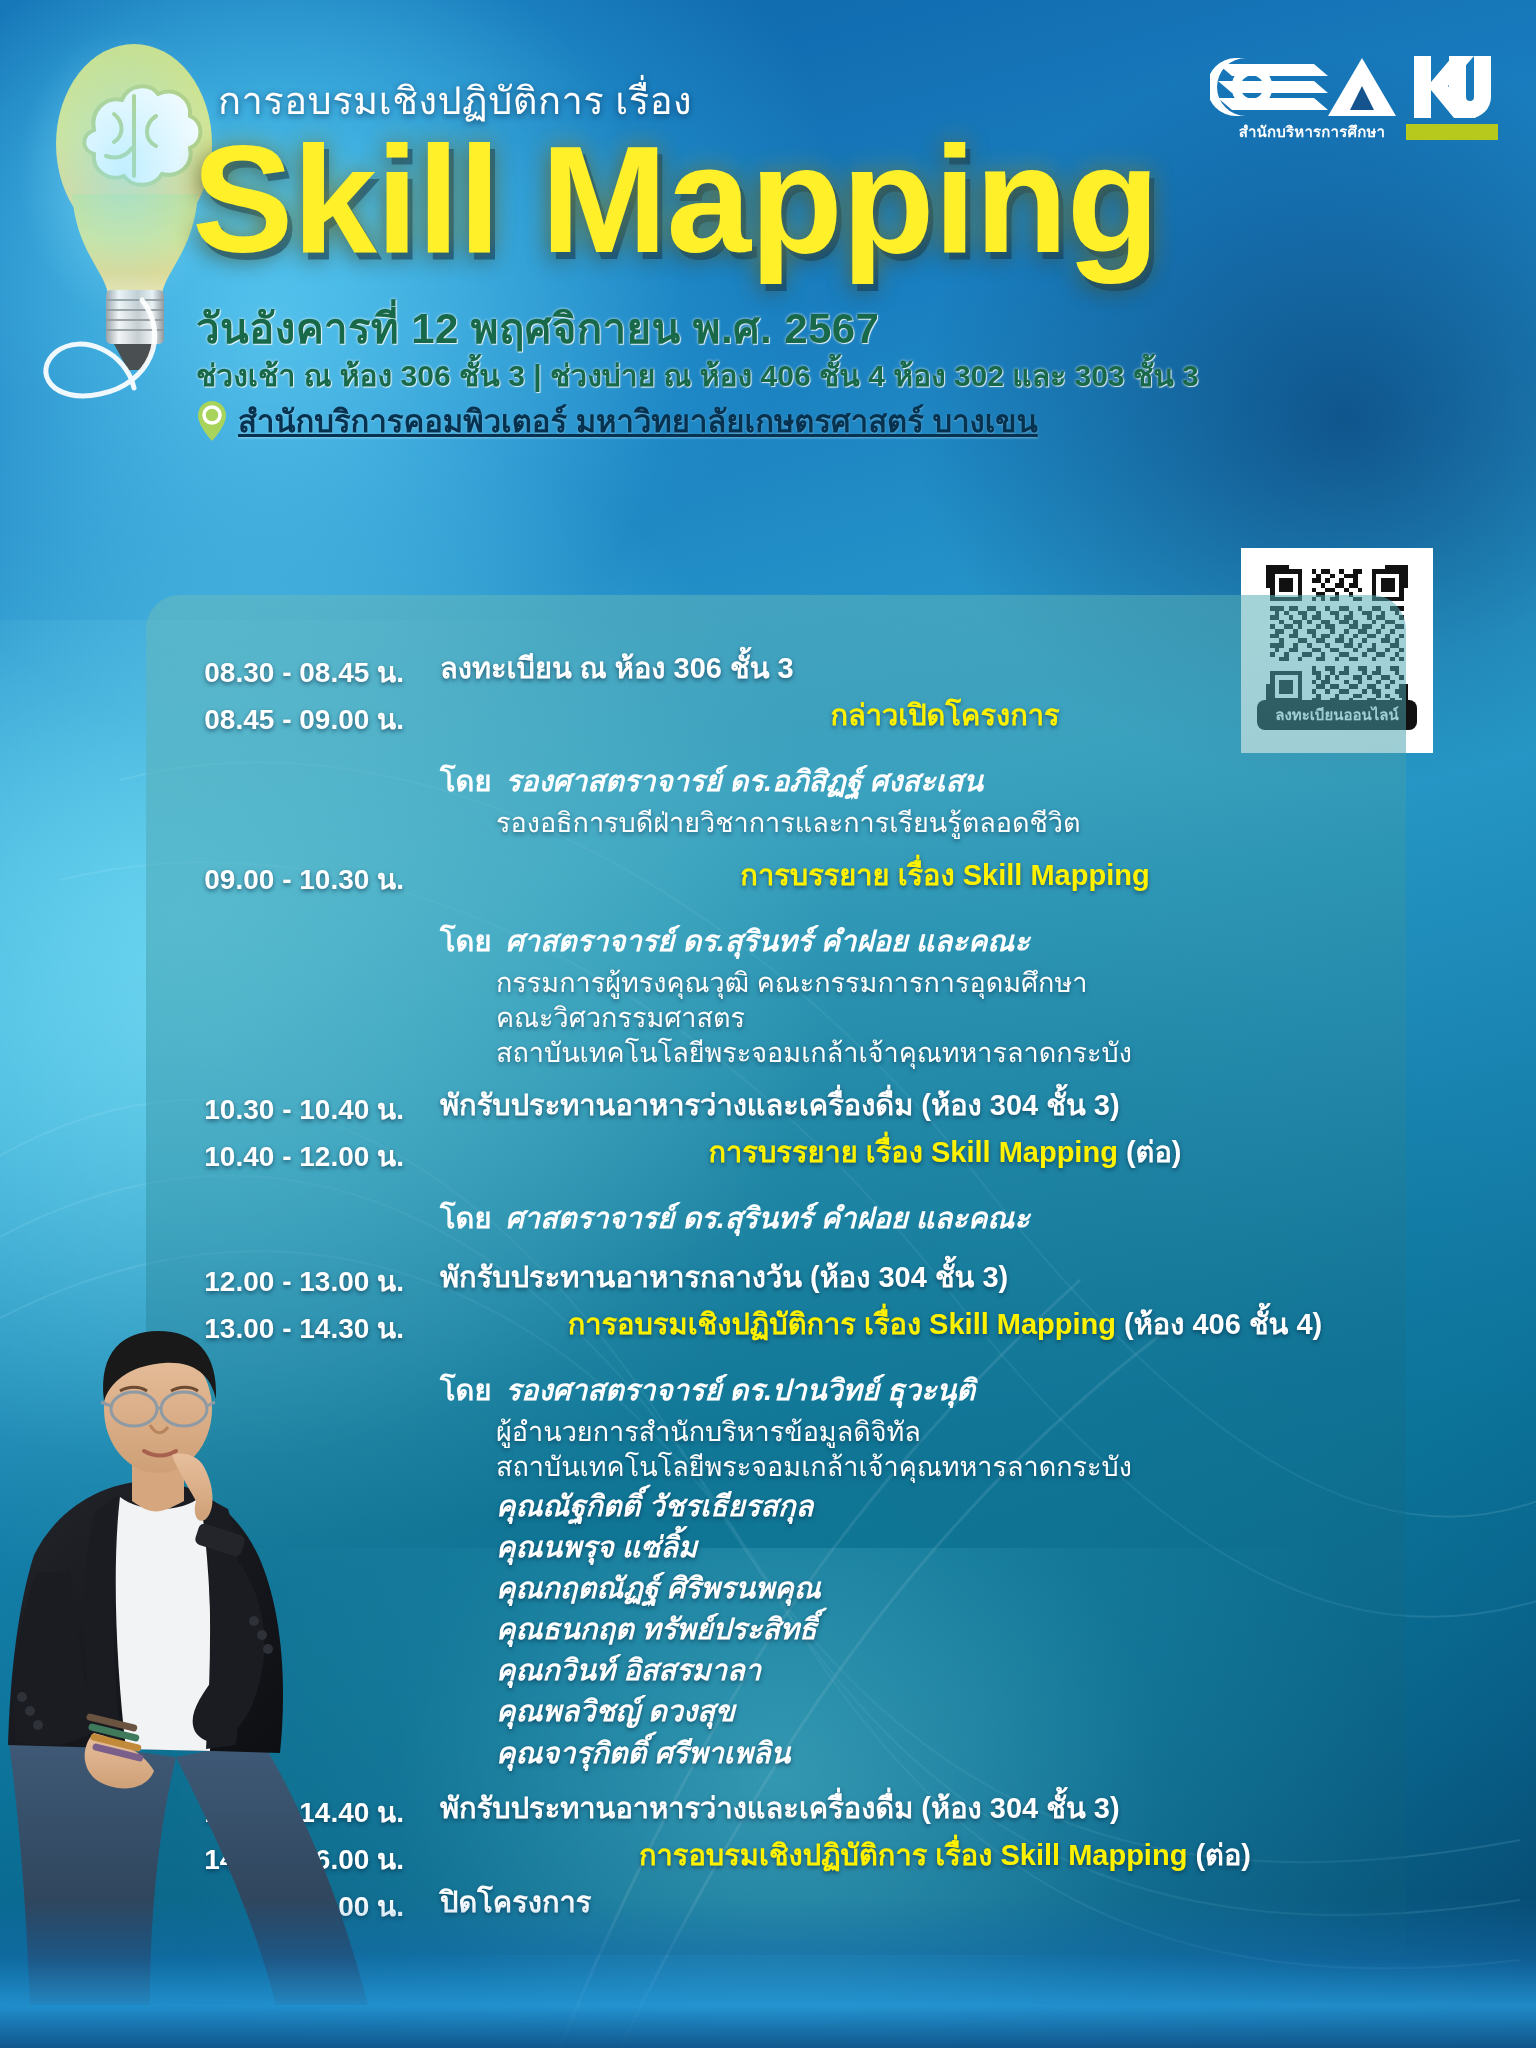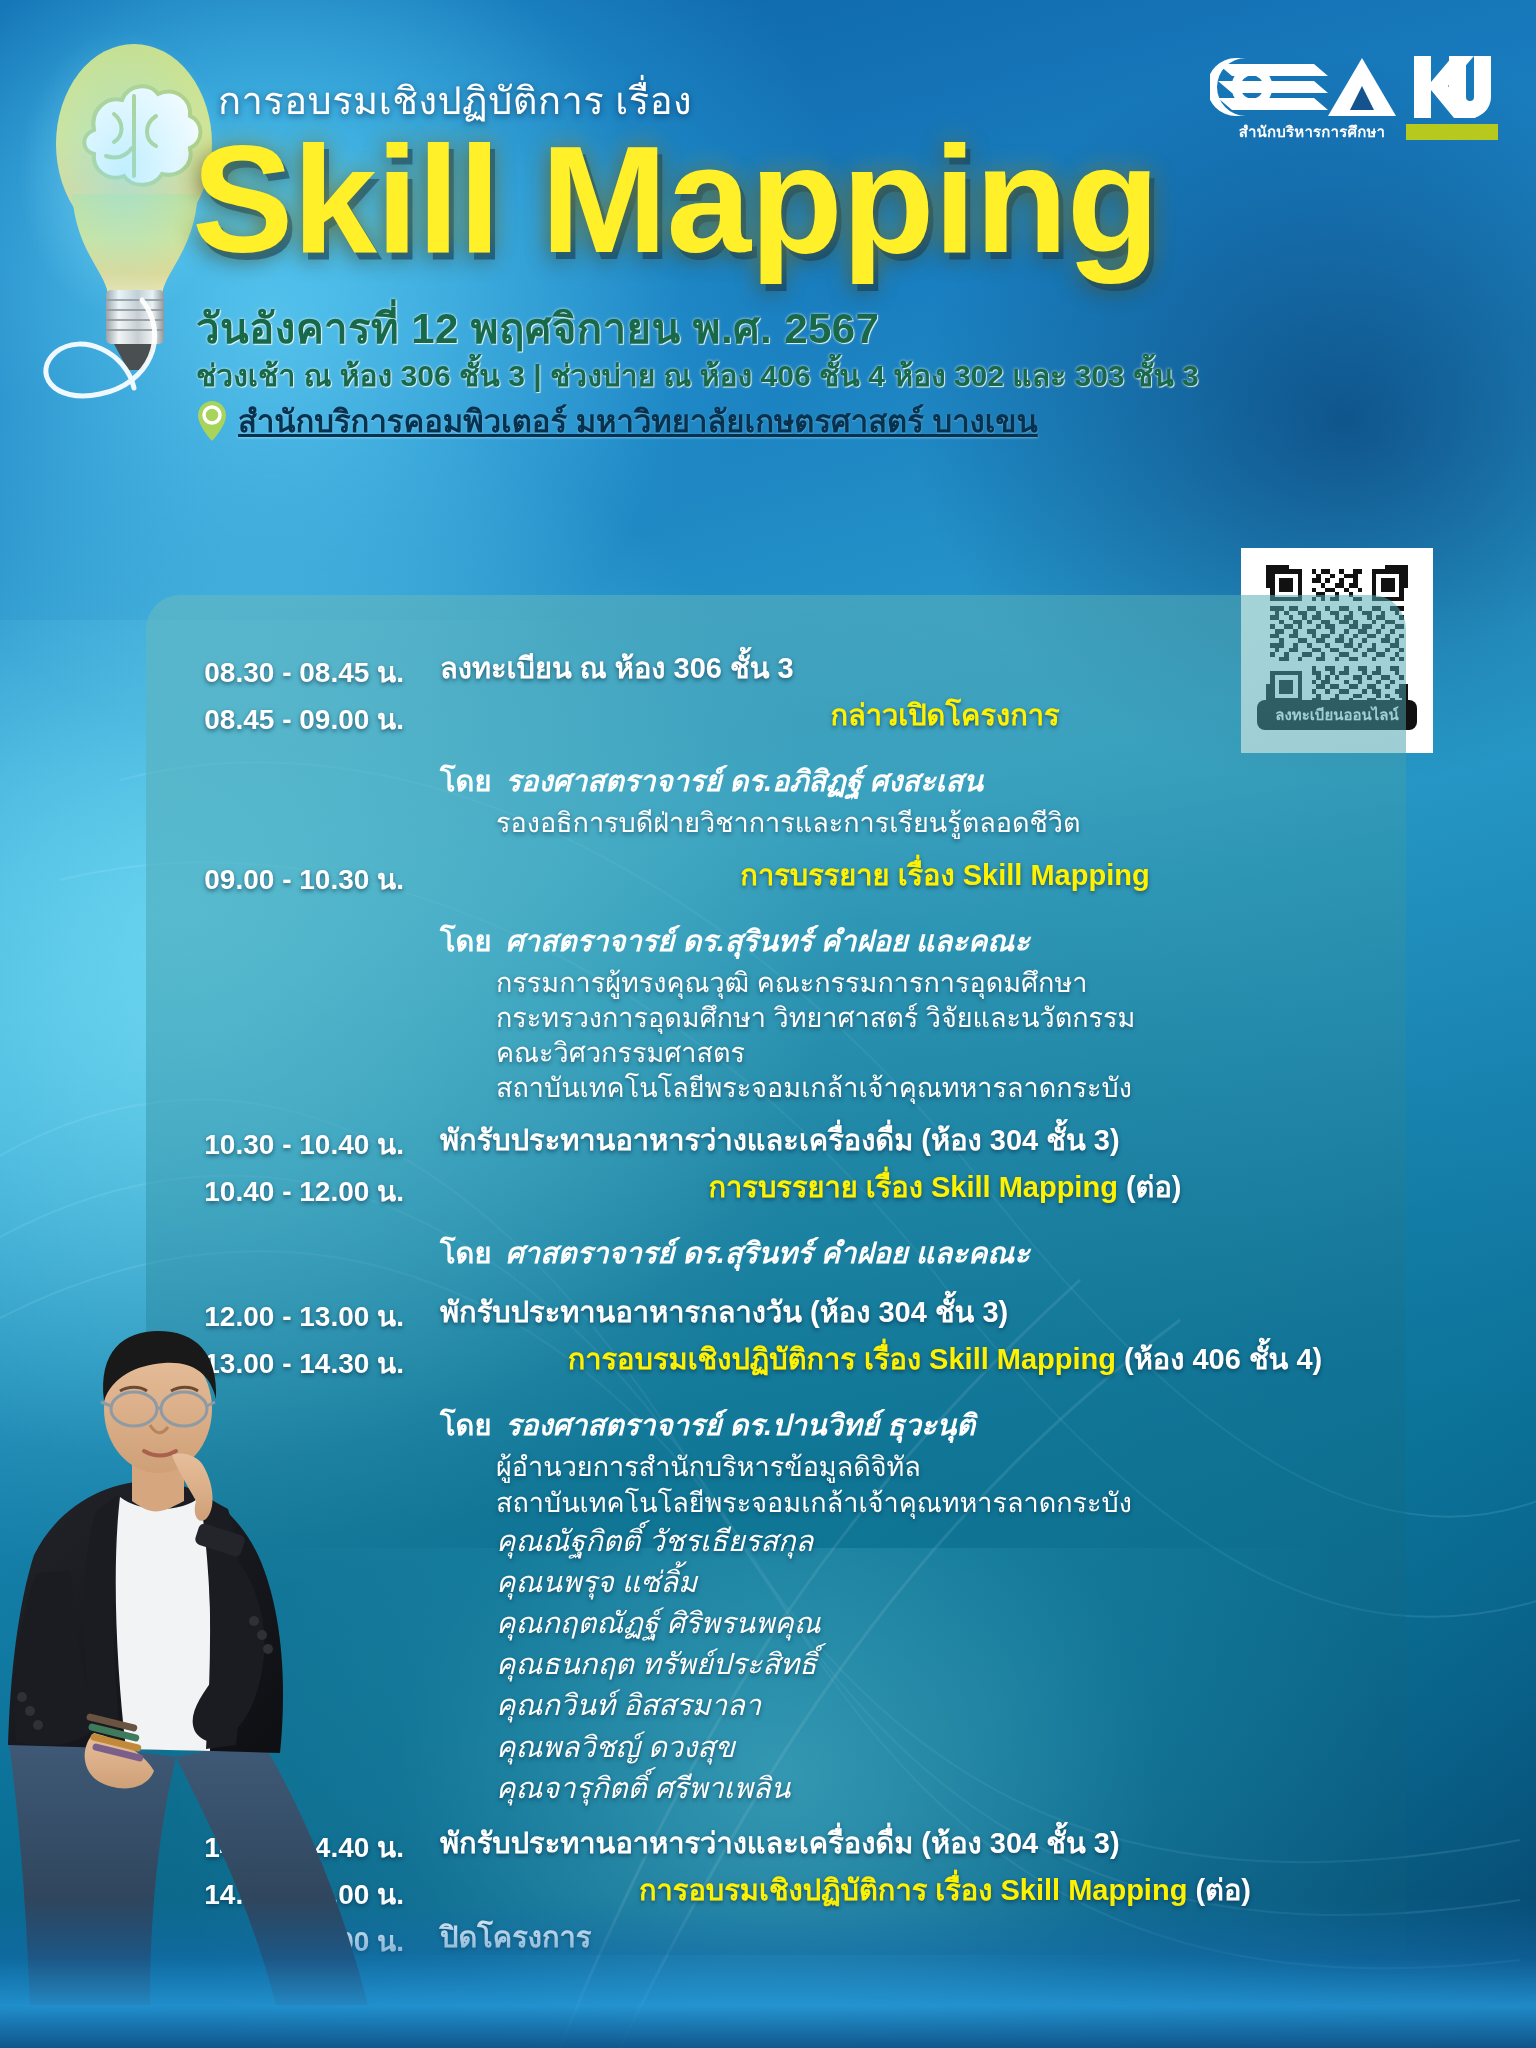--- a/index.html
+++ b/index.html
@@ -132,21 +132,21 @@
   .byrow .time{ }
   .by-label{ font-size:29px; font-weight:700; margin-right:14px; }
   .by-name{ font-size:29px; font-weight:700; font-style:italic; }
   .detail{ display:flex; }
   .detail .spacer{ width:250px; flex:0 0 250px; }
   .detail .dtext{
     font-size:27px; font-weight:400; line-height:1.3; padding-left:56px;
     text-shadow:0 2px 4px rgba(0,30,55,.5);
   }
   .nameitem{
-    font-size:29px; font-weight:400; font-style:italic; line-height:1.42;
+    font-size:29px; font-weight:700; font-style:italic; line-height:1.42;
     padding-left:56px; text-shadow:0 2px 4px rgba(0,30,55,.5);
   }
   .gap-sm{ height:10px; }
   .gap-md{ height:16px; }
 
   
   .photo{
     position:absolute; left:0px; top:1305px; width:385px; height:700px; overflow:hidden;
   }
 </style>
@@ -480,21 +480,20 @@
           <span class="by-label">โดย</span>
           <span class="by-name">ศาสตราจารย์ ดร.สุรินทร์ คำฝอย และคณะ</span>
         </div>
       </div>
       <div class="detail">
         <div class="spacer"></div>
         <div class="dtext">กรรมการผู้ทรงคุณวุฒิ คณะกรรมการการอุดมศึกษา</div>
       </div>
       <div class="detail">
         <div class="spacer"></div>
-        <div class="dtext">กระทรวงการอุดมศึกษา วิทยาศาสตร์ วิจัยและนวัตกรรม</div>
       </div>
       <div class="detail">
         <div class="spacer"></div>
         <div class="dtext">คณะวิศวกรรมศาสตร</div>
       </div>
       <div class="detail">
         <div class="spacer"></div>
         <div class="dtext">สถาบันเทคโนโลยีพระจอมเกล้าเจ้าคุณทหารลาดกระบัง</div>
       </div>
       <div class="gap-md"></div>

